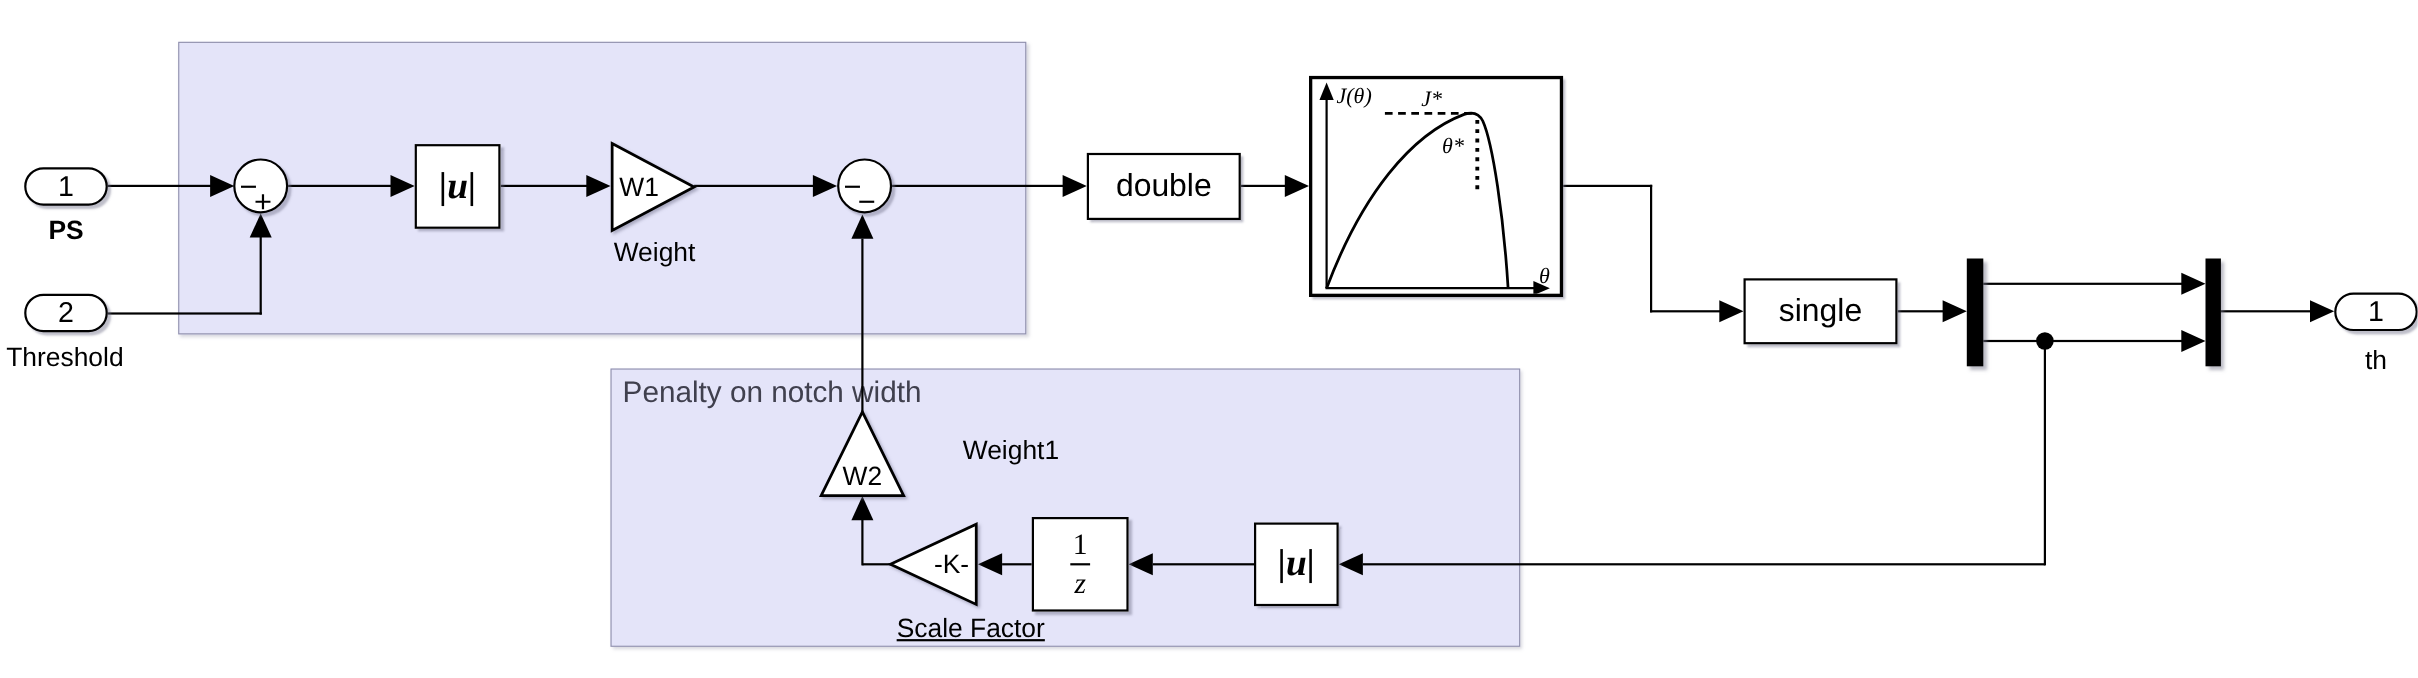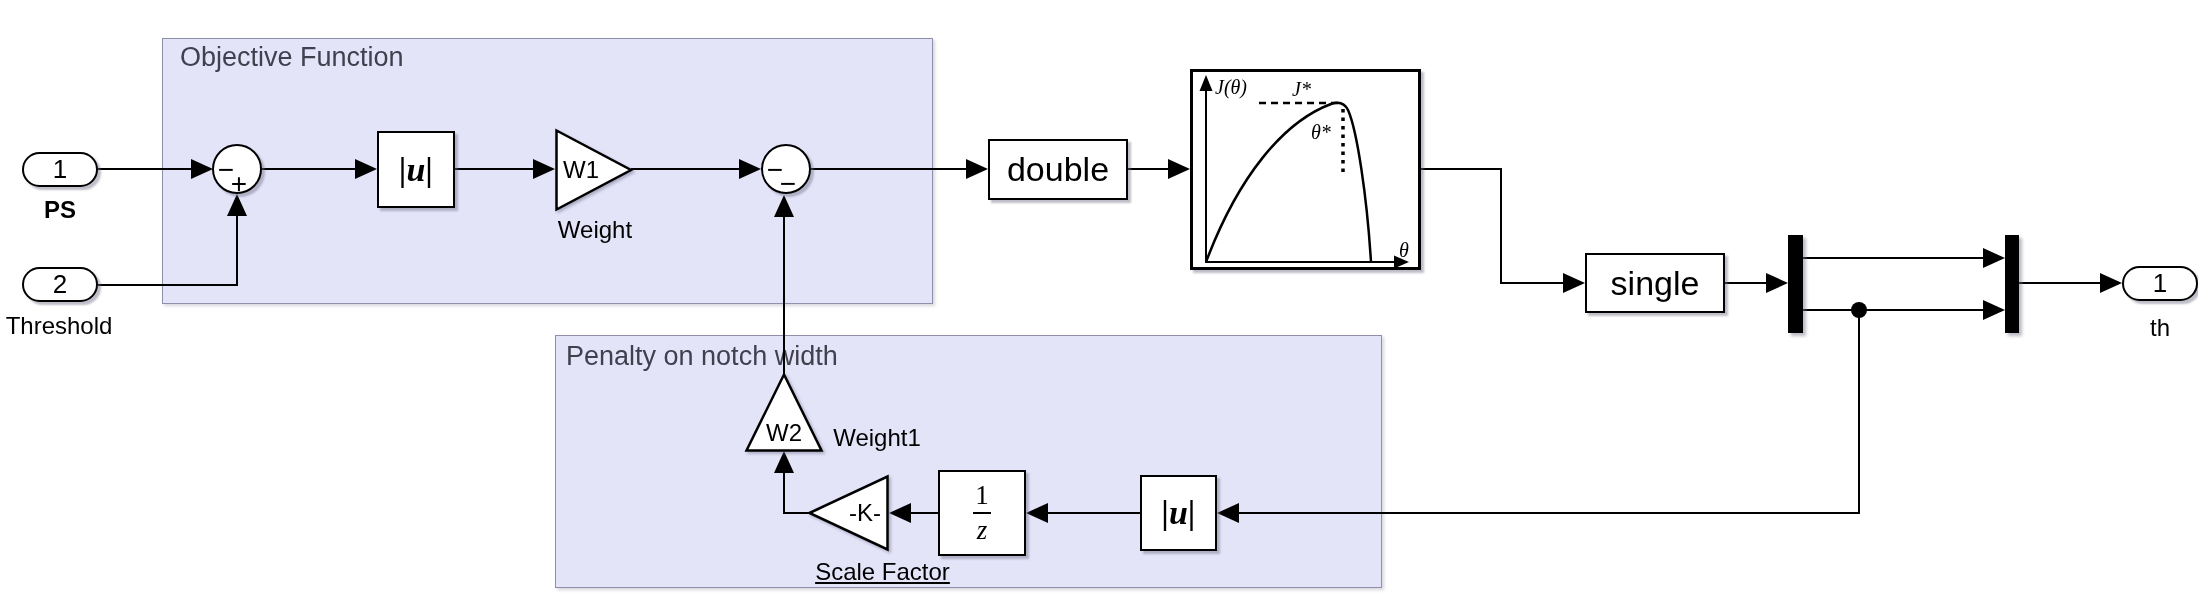--- a/index.html
+++ b/index.html
@@ -13,21 +13,21 @@
   .blk{position:absolute;background:#fff;border:2.5px solid #000;box-sizing:border-box;
     display:flex;align-items:center;justify-content:center;
     box-shadow:3px 3px 2px rgba(110,110,135,.45);}
   .stadium{border-radius:18px;font-size:26px;}
   .circle{border-radius:50%;}
   .sgn{position:absolute;width:20px;height:26px;display:flex;align-items:center;justify-content:center;
     font-size:28px;line-height:1;}
   .sgn.s-left{left:2px;top:11px;}
   .sgn.s-bot{left:15px;top:25px;}
   .abs-txt{font-family:"Liberation Serif",serif;font-style:italic;font-weight:bold;font-size:34px;}
-  .cast-txt{font-size:34px;}
+  .cast-txt{font-size:29px;}
   .lbl{position:absolute;font-size:24px;text-align:center;white-space:nowrap;}
   .wire{position:absolute;background:#000;}
   .ar{position:absolute;width:0;height:0;}
   .ar.r{border-top:10px solid transparent;border-bottom:10px solid transparent;border-left:22px solid #000;}
   .ar.l{border-top:10px solid transparent;border-bottom:10px solid transparent;border-right:22px solid #000;}
   .ar.u{border-left:10px solid transparent;border-right:10px solid transparent;border-bottom:22px solid #000;}
   .bar{position:absolute;background:#000;box-shadow:3px 3px 3px rgba(120,120,140,.5);}
   .dot{position:absolute;width:16px;height:16px;border-radius:50%;background:#000;}
   svg.tri{position:absolute;overflow:visible;}
   svg.tri polygon{fill:#fff;stroke:#000;stroke-width:2.5;}
@@ -38,21 +38,20 @@
   .frac .den{font-style:italic;}
   svg.graph{position:absolute;left:0;top:0;}
   svg.graph text{font-family:"Liberation Serif",serif;font-style:italic;font-size:20px;fill:#000;}
 </style>
 </head>
 <body>
 
 <div id="canvas">
 
   <div class="region" style="left:162px;top:38px;width:771px;height:266px;"></div>
-  <div class="region-title" style="left:180px;top:42px;">Objective Function</div>
 
   <div class="region" style="left:555px;top:335px;width:827px;height:253px;"></div>
   <div class="region-title" style="left:566px;top:341px;">Penalty on notch width</div>
 
   <div class="wire" style="left:98px;top:168px;width:95px;height:2px;"></div>
   <div class="ar r" style="left:191px;top:159px;"></div>
 
   <div class="wire" style="left:98px;top:284px;width:140px;height:2px;"></div>
   <div class="wire" style="left:236px;top:214px;width:2px;height:72px;"></div>
   <div class="ar u" style="left:227px;top:194px;"></div>
@@ -165,21 +164,21 @@
 
   <div class="blk stadium" style="left:2122px;top:266px;width:76px;height:35px;">
     <span>1</span>
   </div>
   <div class="lbl" style="left:2112px;top:314px;width:96px;">th</div>
 
   <svg class="tri" style="left:745px;top:373px;" width="78" height="79" viewBox="0 0 78 79">
     <polygon points="39,1.5 76.5,77.5 1.5,77.5"></polygon>
     <text x="39" y="68" text-anchor="middle">W2</text>
   </svg>
-  <div class="lbl" style="left:827px;top:396px;width:100px;margin-top:28px;">Weight1</div>
+  <div class="lbl" style="left:869px;top:396px;width:100px;">Weight1</div>
 
   <svg class="tri" style="left:808px;top:475px;" width="81" height="76" viewBox="0 0 81 76">
     <polygon points="1.5,38 79.5,1.5 79.5,74.5"></polygon>
     <text x="57" y="46" text-anchor="middle">-K-</text>
   </svg>
   <div class="lbl" style="left:770px;top:558px;width:225px;text-decoration:underline;">Scale Factor</div>
 
   <div class="blk" style="left:938px;top:470px;width:88px;height:86px;">
     <div class="frac">
       <span class="num">1</span>

